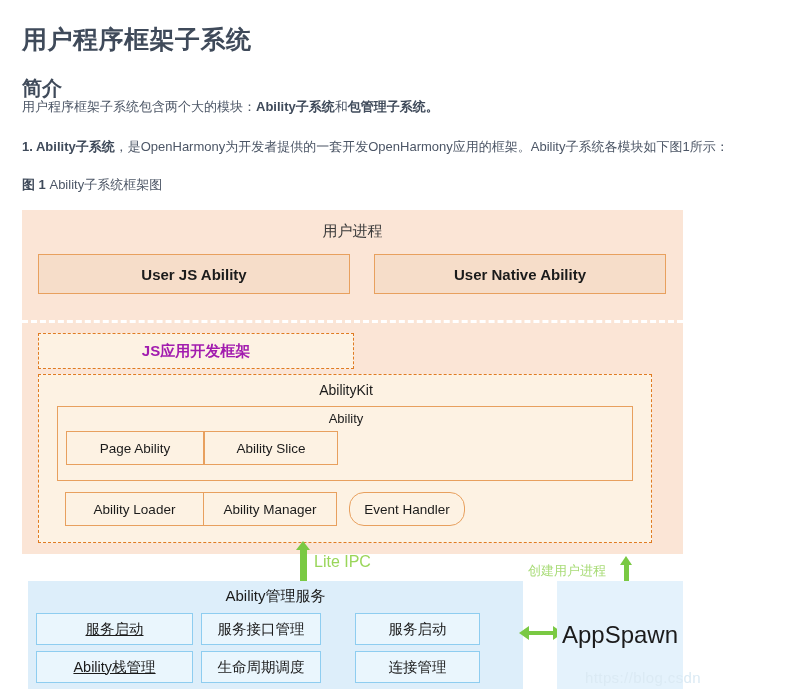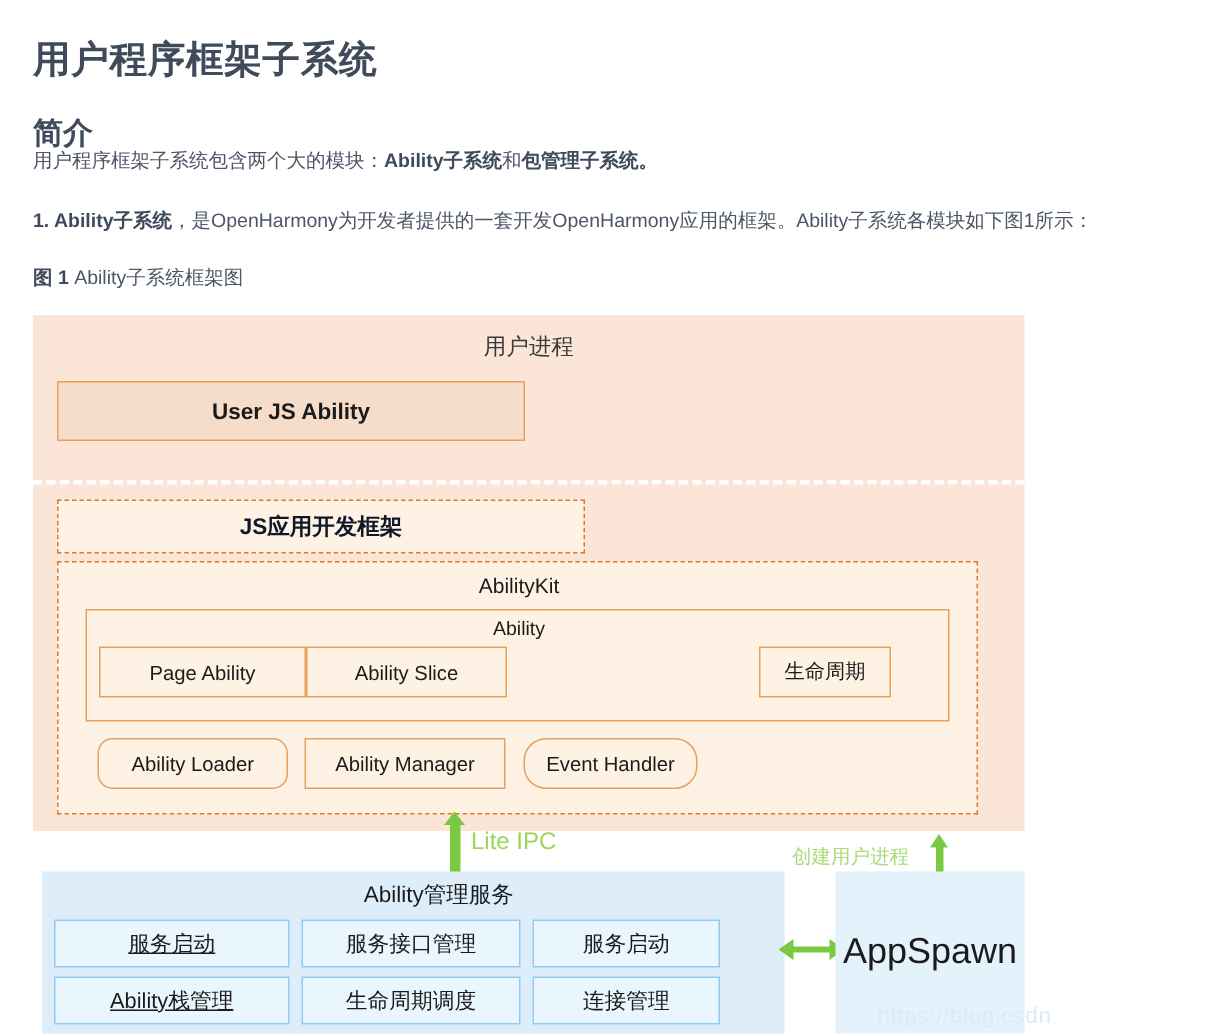--- a/index.html
+++ b/index.html
@@ -84,30 +84,30 @@
   .white-dash {
     position: absolute;
     left: 0; top: 110px;
     width: 661px; height: 0;
     border-top: 3px dashed #ffffff;
   }
 
   .js-framework {
     position: absolute;
     left: 16px; top: 123px;
-    width: 352px; height: 36px;
+    width: 316px; height: 36px;
     background: #fdf2e3;
     border: 1.4px dashed #e07b22;
     box-sizing: border-box;
     display: flex;
     align-items: center;
     justify-content: center;
     font-size: 15px;
     font-weight: bold;
-    color: #0f172a;
+    color: #a21caf;
   }
 
   .abilitykit {
     position: absolute;
     left: 16px; top: 164px;
     width: 614px; height: 169px;
     background: #fdf2e3;
     border: 1.4px dashed #e07b22;
     box-sizing: border-box;
     padding-left: 16px;
@@ -150,21 +150,21 @@
     font-size: 13.5px;
     color: #1b1b1b;
   }
   .ability-group .mod { top: 24px; }
   .ag0 { left: 8px;   width: 138px; }
   .ag1 { left: 146px; width: 134px; }
   .ag2 { left: 292px; width: 146px; }
   .ag3 { left: 448px; width: 88px;  }
 
   .abilitykit .mod.row2 { top: 117px; }
-  .r20 { left: 26px;  width: 127px; border-radius: 10px; }
+  .r20 { left: 26px;  width: 139px; }
   .r21 { left: 164px; width: 134px; }
   .r22 { left: 310px; width: 116px; border-radius: 15px; }
 
   
   .lite-ipc-arrow {
     position: absolute;
     left: 300px; top: 345px;
     width: 7px; height: 39px;
     background: #7ac943;
   }
@@ -217,38 +217,37 @@
     width: 495px; height: 108px;
     background: #ddeefa;
   }
   .ams-title {
     position: absolute;
     left: 0; top: 6px;
     width: 495px;
     text-align: center;
     font-size: 15px;
     color: #1b1b1b;
-    padding-left: 17px;
   }
   .bmod {
     position: absolute;
     height: 32px;
     background: #eaf6fd;
     border: 1.3px solid #8ecdf0;
     box-sizing: border-box;
     display: flex;
     align-items: center;
     justify-content: center;
     font-size: 14.5px;
     color: #1b1b1b;
   }
   .brow1 { top: 32px; }
   .brow2 { top: 70px; }
   .bc0 { left: 8px;   width: 157px; text-decoration: underline; }
-  .bc1 { left: 173px; width: 146px; }
+  .bc1 { left: 173px; width: 120px; }
   .bc2 { left: 327px; width: 125px; }
 
   .appspawn {
     position: absolute;
     left: 557px; top: 377px;
     width: 126px; height: 108px;
     background: #e4f2fc;
     display: flex;
     align-items: center;
     justify-content: center;
@@ -301,33 +300,33 @@
   <div class="para p3">
     <b>图 1</b><span> Ability子系统框架图</span>
   </div>
 
   <div class="diagram">
 
     <div class="user-process">
       <div class="user-process-title">用户进程</div>
 
       <div class="ability-box js">User JS Ability</div>
+      <div class="ability-box nat">User Native Ability</div>
 
       <div class="white-dash"></div>
 
       <div class="js-framework">JS应用开发框架</div>
 
       <div class="abilitykit">
         <div class="abilitykit-title">AbilityKit</div>
 
         <div class="ability-group">
           <div class="ability-group-title">Ability</div>
           <div class="mod ag0">Page Ability</div>
           <div class="mod ag1">Ability Slice</div>
-          <div class="mod ag3">生命周期</div>
         </div>
 
         <div class="mod row2 r20">Ability Loader</div>
         <div class="mod row2 r21">Ability Manager</div>
         <div class="mod row2 r22">Event Handler</div>
       </div>
     </div>
 
     <div class="lite-ipc-arrow"></div>
     <div class="lite-ipc-label">Lite IPC</div>

